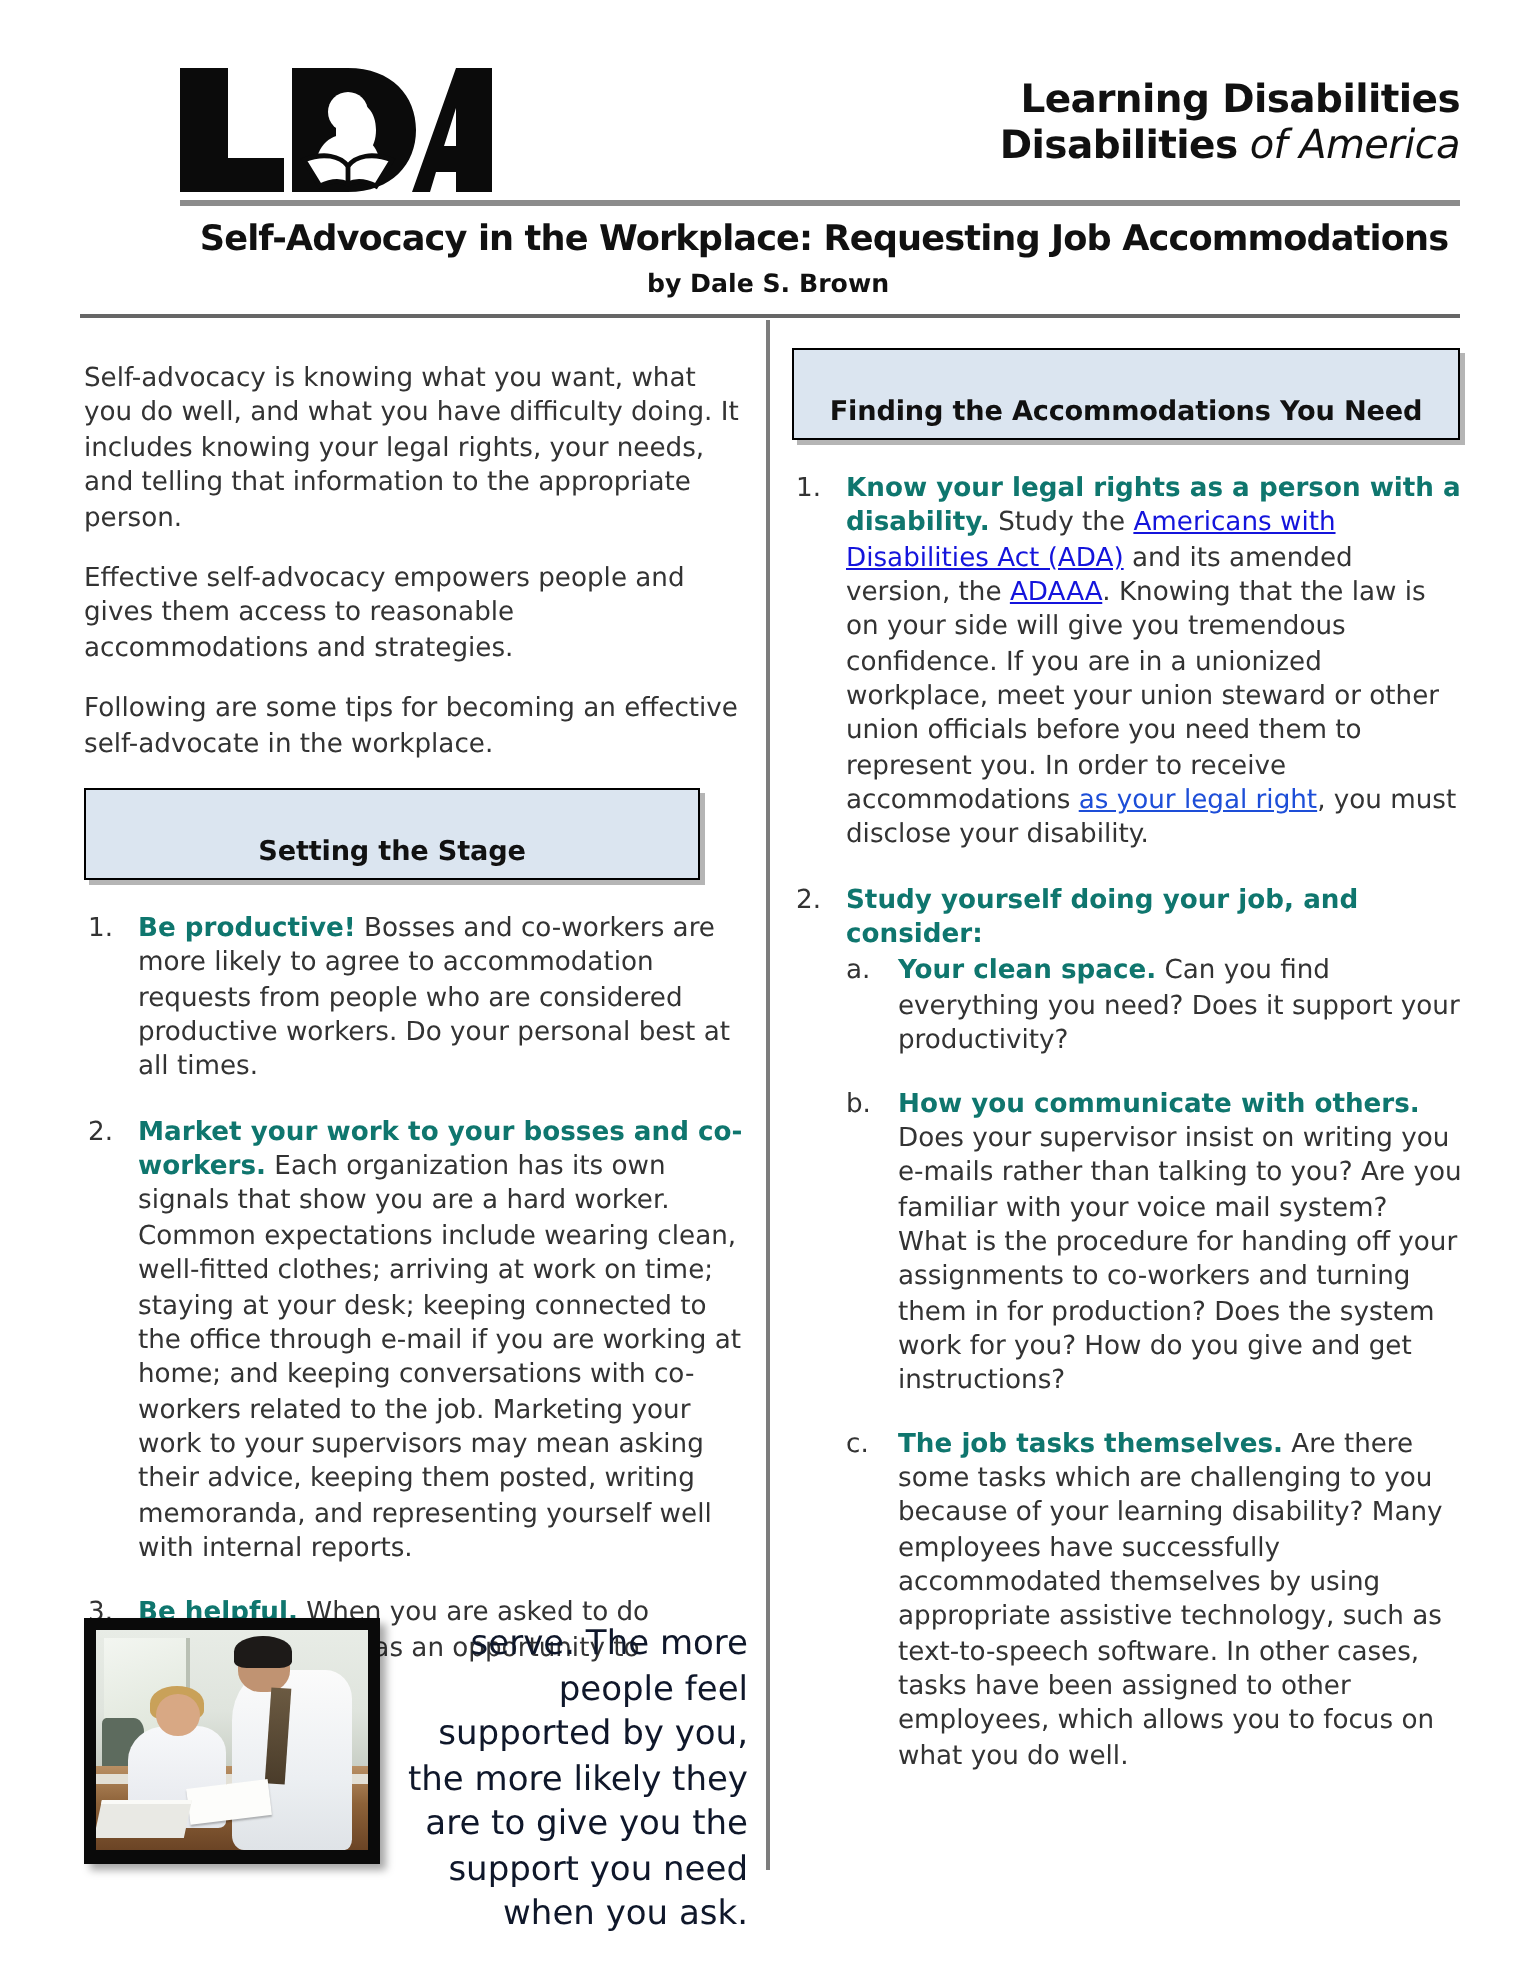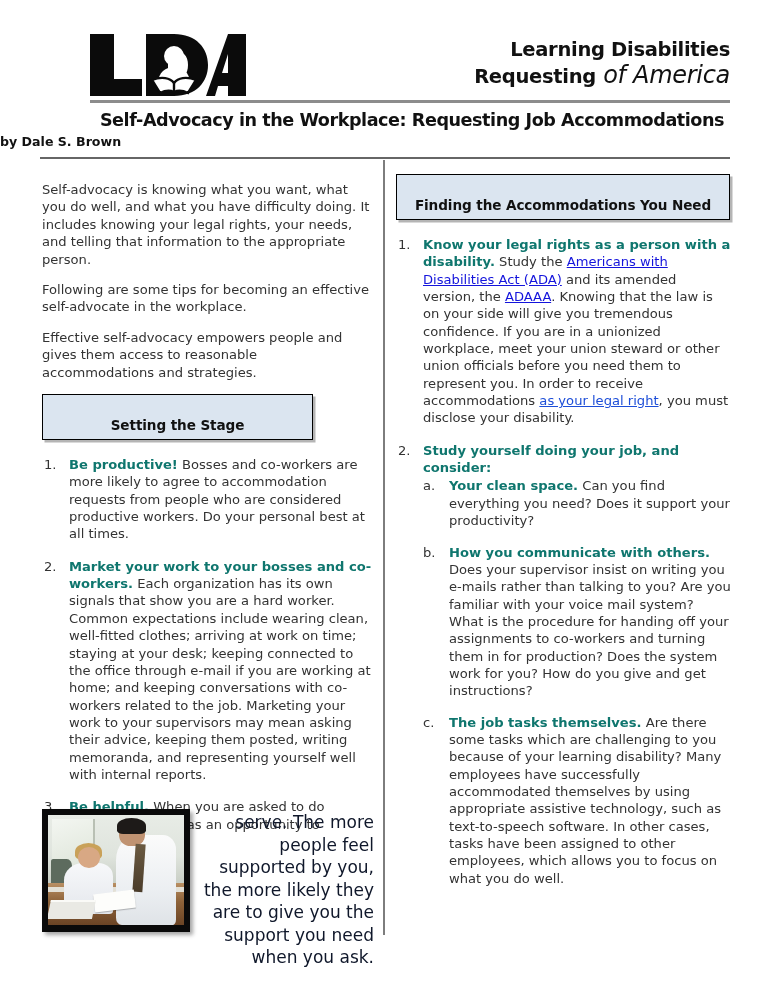--- a/index.html
+++ b/index.html
@@ -53,21 +53,21 @@
     font-family: "DejaVu Sans", sans-serif;
     font-weight: bold;
     font-size: 19.5px;
     letter-spacing: -0.3px;
     white-space: nowrap;
     margin-left: 14px;
   }
   .org-name .line2 .of-america {
     font-weight: normal;
     font-style: italic;
-    font-size: 24px;
+    font-size: 20px;
   }
 
   .rule-top {
     position: absolute;
     left: 90px;
     top: 100px;
     width: 640px;
     height: 3px;
     background: #8c8c8c;
   }
@@ -85,21 +85,21 @@
     color: #111111;
     white-space: nowrap;
     margin-left: 28px;
   }
 
   .doc-byline {
     position: absolute;
     left: 0;
     top: 134px;
     width: 768px;
-    text-align: left;
+    text-align: center;
     font-family: "DejaVu Sans", sans-serif;
     font-weight: bold;
     font-size: 12.6px;
     color: #111111;
   }
 
   .rule-under-title {
     position: absolute;
     left: 40px;
     top: 157px;
@@ -145,21 +145,21 @@
     box-sizing: border-box;
   }
   .section-bar .bar-label {
     font-family: "DejaVu Sans", sans-serif;
     font-weight: bold;
     font-size: 13.6px;
     color: #111111;
     letter-spacing: -0.1px;
     white-space: nowrap;
   }
-  .section-bar.wide { width: 271px; }
+  .section-bar.wide { width: 308px; }
   .section-bar.wide2 { width: 334px; }
 
   
   ol.numlist, ol.alphalist {
     margin: 0;
     padding: 0;
     list-style: none;
   }
   ol.numlist > li {
     position: relative;
@@ -327,37 +327,37 @@
         <path d="M70,52 C70,40 78,35 86,35 C94,35 102,40 102,52 Z" fill="#ffffff"></path>
 
         <path d="M64,48 C74,44 82,46 86,51 C90,46 98,44 108,48 L100,61 C94,58 90,58 86,60
                  C82,58 78,58 72,61 Z" fill="#ffffff" stroke="#0b0b0b" stroke-width="2.4"></path>
         <path d="M86,51 L86,60" stroke="#0b0b0b" stroke-width="2.4"></path>
       </svg>
     </div>
 
     <div class="org-name">
       <div class="line1">Learning Disabilities</div>
-      <div class="line2"><span>Requesting</span><span class="of-america"> of America</span></div>
+      <div class="line2"><span>Disabilities</span><span class="of-america"> of America</span></div>
     </div>
   </div>
 
   <div class="rule-top"></div>
 
   <div class="doc-title">Self-Advocacy in the Workplace:  Requesting Job Accommodations</div>
   <div class="doc-byline">by Dale S. Brown</div>
 
   <div class="rule-under-title"></div>
   <div class="col-divider"></div>
 
   <div class="col col-left">
 
     <p class="para">Self-advocacy is knowing what you want, what you do well, and what you have difficulty doing.  It includes knowing your legal rights, your needs, and telling that information to the appropriate person.</p>
+    <p class="para">Effective self-advocacy empowers people and gives them access to reasonable accommodations and strategies.</p>
     <p class="para">Following are some tips for becoming an effective self-advocate in the workplace.</p>
-    <p class="para">Effective self-advocacy empowers people and gives them access to reasonable accommodations and strategies.</p>
 
     <div class="section-bar wide">
       <span class="bar-label">Setting the Stage</span>
     </div>
 
     <ol class="numlist">
       <li>
         <span class="marker">1.</span><span class="lead">Be productive!</span><span> Bosses and co-workers are more likely to agree to accommodation requests from people who are considered productive workers. Do your personal best at all times.</span>
       </li>
       <li>

